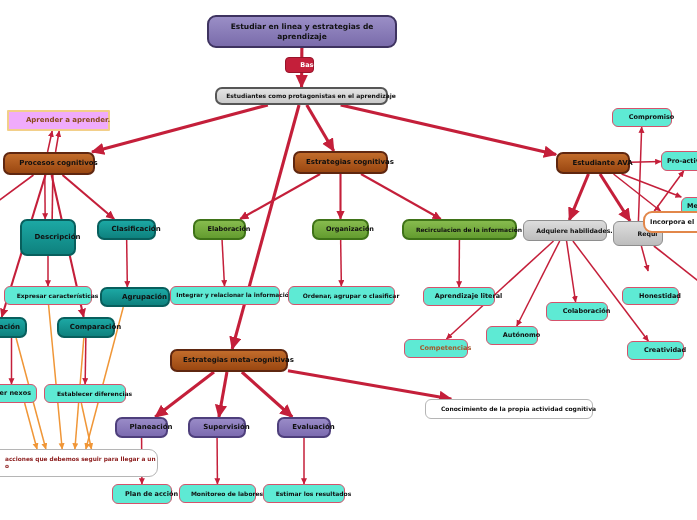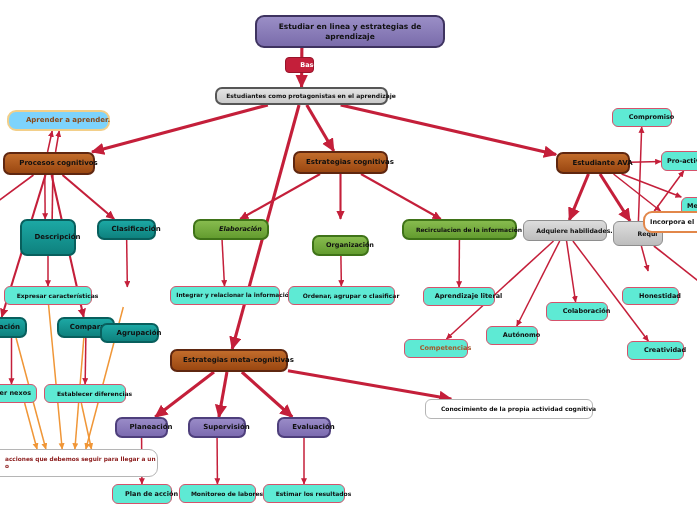--- a/index.html
+++ b/index.html
@@ -3,24 +3,24 @@
 <meta charset="utf-8">
 <style>
   html,body{margin:0;padding:0;background:#ffffff;}
   #canvas{position:relative;width:697px;height:520px;overflow:hidden;background:#fff;
           font-family:"DejaVu Sans",sans-serif;}
   #wires{position:absolute;left:0;top:0;z-index:1;}
   .node{position:absolute;box-sizing:border-box;z-index:2;display:flex;align-items:center;
         justify-content:center;text-align:center;font-weight:bold;font-size:7px;color:#101010;
         border-radius:7px;white-space:nowrap;line-height:1.25;padding-left:19px;}
   .t-title{background:linear-gradient(#9a8ec6,#7a6cab);border:2px solid #3e3360;border-radius:9px;
-           font-size:7.5px;white-space:normal;padding:0 8px;margin-left:48px;}
+           font-size:7.5px;white-space:normal;padding:0 8px;}
   .t-chip{background:#c41f3a;border:1px solid #97142a;color:#fff;border-radius:4px;font-size:6.5px;}
   .t-graybig{background:linear-gradient(#e4e4e4,#c9c9c9);border:2px solid #565656;font-size:6px;}
-  .t-cream{background:#7dd3fc;border:2px solid #f2cf8a;color:#8a4a1a;border-radius:9px;}
+  .t-cream{background:#f0abfc;border:2px solid #f2cf8a;color:#8a4a1a;border-radius:1px;}
   .t-brown{background:linear-gradient(#c26c2b,#9a4711);border:2px solid #5f2710;}
   .t-teal{background:linear-gradient(#1ca8a4,#0e817e);border:2px solid #085f5d;}
   .t-green{background:linear-gradient(#87bb4e,#639c2f);border:2px solid #3f7318;font-size:6.5px;}
   .t-purple{background:linear-gradient(#998bc7,#7c6bb0);border:2px solid #4e3f7c;}
   .t-leaf{background:#5eead4;border:1.5px solid #d5526b;border-radius:6px;font-size:6.5px;}
   .t-graybox{background:linear-gradient(#dddddd,#bdbdbd);border:1.5px solid #8e8e8e;border-radius:6px;font-size:6.2px;}
   .t-orangeleaf{background:#fff;border:2px solid #e2874a;border-radius:9px;font-size:6.5px;}
   .t-plainbox{background:#fff;border:1.5px solid #b5b5b5;border-radius:6px;font-size:6px;}
   .t-bigbox{background:#fff;border:1.5px solid #b5b5b5;border-radius:9px;color:#8b1a1a;
             font-size:5.8px;white-space:pre-line;justify-content:flex-start;text-align:left;
@@ -99,26 +99,26 @@
       <div class="node t-graybig" style="left: 215px; top: 87px; width: 173px; height: 18px;">Estudiantes como protagonistas en el aprendizaje</div>
       <div class="node t-cream" style="left: 7px; top: 110px; width: 103px; height: 21px;">Aprender a aprender.</div>
       <div class="node t-brown" style="left: 3px; top: 152px; width: 92px; height: 23px;">Procesos cognitivos</div>
       <div class="node t-brown" style="left: 293px; top: 151px; width: 95px; height: 23px;">Estrategias cognitivas</div>
       <div class="node t-brown" style="left: 556px; top: 152px; width: 74px; height: 22px;">Estudiante AVA</div>
       <div class="node t-brown" style="left: 170px; top: 349px; width: 118px; height: 23px;">Estrategias meta-cognitivas</div>
       <div class="node t-teal" style="left: 20px; top: 219px; width: 56px; height: 37px;">Descripción</div>
       <div class="node t-teal" style="left: 97px; top: 219px; width: 59px; height: 21px;">Clasificación</div>
       <div class="node t-teal ar" style="left: -30px; top: 317px; width: 57px; height: 21px;">ación</div>
       <div class="node t-teal" style="left: 57px; top: 317px; width: 58px; height: 21px;">Comparación</div>
-      <div class="node t-teal" style="left: 100px; top: 287px; width: 59px; height: 20px; margin-top: 36px;">Agrupación</div>
+      <div class="node t-teal" style="left: 100px; top: 287px; width: 70px; height: 20px;">Agrupación</div>
       <div class="node t-leaf" style="left: 4px; top: 286px; width: 88px; height: 19px; font-size: 6px;">Expresar características</div>
       <div class="node t-leaf ar" style="left: -40px; top: 384px; width: 77px; height: 19px; font-size: 6.5px;">cer nexos</div>
       <div class="node t-leaf" style="left: 44px; top: 384px; width: 82px; height: 19px; font-size: 6px;">Establecer diferencias</div>
-      <div class="node t-green" style="left: 193px; top: 219px; width: 76px; height: 21px; font-style: italic;">Elaboración</div>
-      <div class="node t-green" style="left: 312px; top: 235px; width: 57px; height: 21px;">Organización</div>
+      <div class="node t-green" style="left: 193px; top: 219px; width: 53px; height: 21px;">Elaboración</div>
+      <div class="node t-green" style="left: 312px; top: 219px; width: 57px; height: 21px;">Organización</div>
       <div class="node t-green" style="left: 402px; top: 219px; width: 115px; height: 21px; font-size: 6px;">Recirculacion de la información</div>
       <div class="node t-leaf" style="left: 170px; top: 286px; width: 110px; height: 19px; font-size: 5.8px;">Integrar y relacionar la información</div>
       <div class="node t-leaf" style="left: 288px; top: 286px; width: 107px; height: 19px; font-size: 6px;">Ordenar, agrupar o clasificar</div>
       <div class="node t-leaf" style="left: 423px; top: 287px; width: 72px; height: 19px;">Aprendizaje literal</div>
       <div class="node t-graybox" style="left: 523px; top: 220px; width: 84px; height: 21px;">Adquiere habilidades.</div>
       <div class="node t-graybox" style="left: 613px; top: 221px; width: 50px; height: 25px;">Requi</div>
       <div class="node t-leaf" style="left: 612px; top: 108px; width: 60px; height: 19px;">Compromiso</div>
       <div class="node t-leaf al" style="left: 661px; top: 151px; width: 60px; height: 20px;">Pro-activ</div>
       <div class="node t-leaf al" style="left: 681px; top: 197px; width: 50px; height: 19px;">Me</div>
       <div class="node t-orangeleaf al" style="left: 643px; top: 211px; width: 120px; height: 22px; font-size: 6.5px;">Incorpora el us</div>

